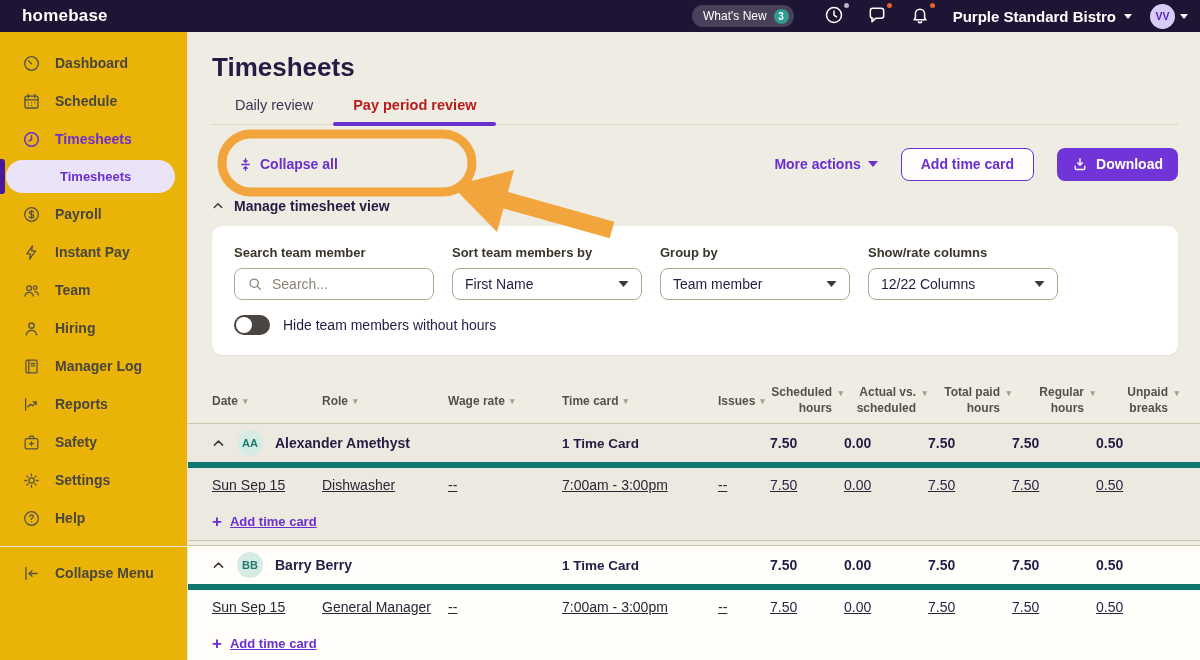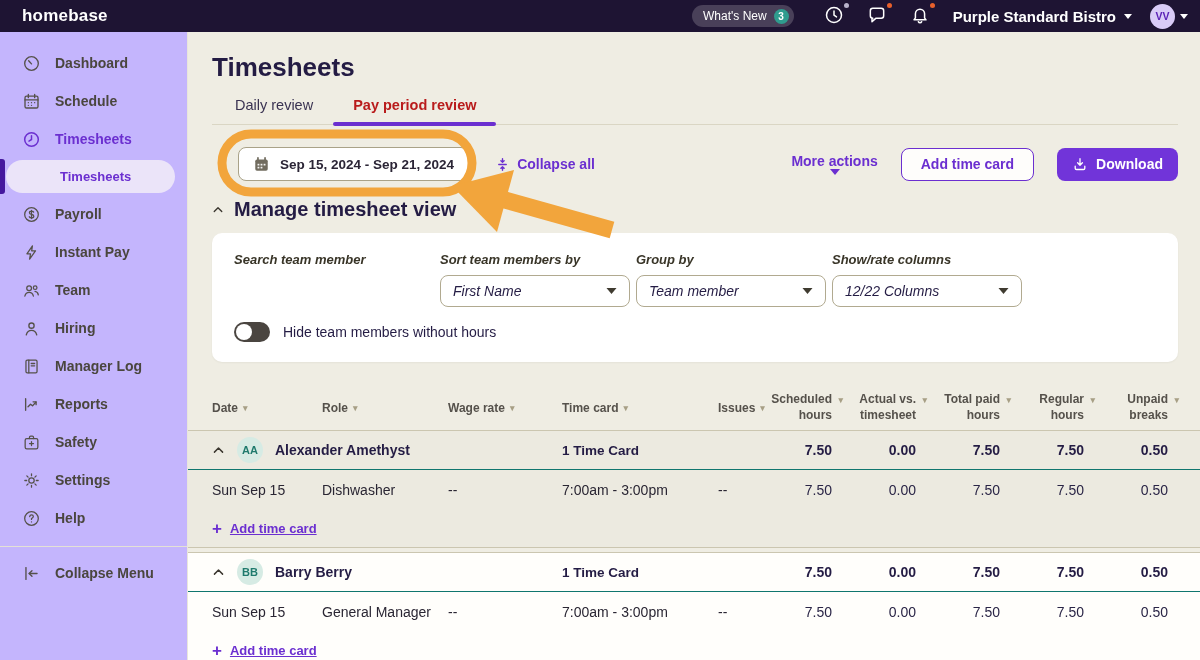--- a/index.html
+++ b/index.html
@@ -35,21 +35,21 @@
   .biz { color:#fff; font-weight:bold; font-size:15px; display:flex; align-items:center; gap:8px; margin-right:18px; cursor:pointer; }
   .caret-w { width:0; height:0; border-left:4px solid transparent; border-right:4px solid transparent; border-top:5px solid #fff; }
   .avatar-wrap { display:flex; align-items:center; gap:5px; cursor:pointer; }
   .avatar {
     width:25px; height:25px; border-radius:50%; background:#D9CBF7; color:#5B21B6;
     font-size:10.5px; font-weight:bold; display:flex; align-items:center; justify-content:center;
   }
 
   
   .sidebar {
-    position:absolute; top:32px; left:0; width:188px; bottom:0; background:#c4b5fd;
+    position:absolute; top:32px; left:0; width:188px; bottom:0; background:#eab308;
     padding-top:12px; border-right:1px solid #E9E6DC; z-index:5;
   }
   .side-item {
     height:38px; display:flex; align-items:center; gap:14px; padding-left:22px;
     font-size:14px; font-weight:600; color:#4A463E; cursor:pointer;
   }
   .side-item svg { flex:none; color:#55514A; }
   .side-item.active { color:#6B2FD0; font-weight:bold; }
   .side-item.active svg { color:#6B2FD0; }
   .side-sub {
@@ -72,35 +72,35 @@
   .tab.active::after { content:""; position:absolute; left:0; right:0; bottom:-2px; height:4px; background:#6B2FD0; border-radius:2px; }
 
   .toolbar { display:flex; align-items:center; margin-top:22px; height:34px; }
   .date-btn {
     display:flex; align-items:center; gap:10px; background:#fff; border:1px solid #A9A288;
     border-radius:8px; height:34px; padding:0 14px; font-size:13.5px; font-weight:bold;
     color:#2B2536; margin-left:26px; cursor:pointer; white-space:nowrap; position:relative; z-index:2;
   }
   .collapse-all { display:flex; align-items:center; gap:7px; color:#6B2FD0; font-weight:bold; font-size:14px; margin-left:26px; cursor:pointer; }
   .toolbar-right { margin-left:auto; display:flex; align-items:center; gap:23px; }
-  .more-actions { color:#6B2FD0; font-weight:bold; font-size:14px; display:flex; align-items:center; cursor:pointer;flex-direction:column; }
+  .more-actions { color:#6B2FD0; font-weight:bold; font-size:14px; display:flex; align-items:center; gap:7px; cursor:pointer; }
   .caret-p { width:0; height:0; border-left:5px solid transparent; border-right:5px solid transparent; border-top:6px solid #6B2FD0; }
   .btn-outline {
     height:33px; padding:0 19px; border:1.5px solid #6B2FD0; border-radius:8px; background:#FEFDFB;
     color:#6B2FD0; font-weight:bold; font-size:14px; display:flex; align-items:center; cursor:pointer;
   }
   .btn-primary {
     height:33px; padding:4px 15px; border:none; border-radius:8px; background:#7134D9; color:#fff;
     font-weight:bold; font-size:14px; display:flex; align-items:center; gap:8px; cursor:pointer;
   }
 
-  .manage-header { display:flex; align-items:center; gap:10px; margin-top:17px; font-size:20px; font-weight:bold; color:#241C44; cursor:pointer; }
+  .manage-header { display:flex; align-items:center; gap:10px; margin-top:17px; font-size:14px; font-weight:bold; color:#241C44; cursor:pointer; }
 
   .filter-card { background:#fff; border-radius:10px; margin-top:12px; padding:19px 22px 20px; box-shadow:0 1px 2px rgba(40,35,20,.05); }
-  .filter-grid { display:grid; grid-template-columns:200px 190px 190px 190px; column-gap:6px;font-style:italic; }
+  .filter-grid { display:grid; grid-template-columns:200px 190px 190px 190px; column-gap:18px; }
   .f-label { font-size:13px; font-weight:bold; color:#393528; margin-bottom:8px; }
   .control {
     height:32px; border:1px solid #B1AA90; border-radius:8px; background:#fff;
     display:flex; align-items:center; padding:0 12px; font-size:14px; color:#241C44;
   }
   .control.search { gap:9px; cursor:text; }
   .control.search .ph { color:#8A8574; }
   .control.select { justify-content:space-between; cursor:pointer; }
   .toggle-row { display:flex; align-items:center; gap:13px; margin-top:15px; }
   .toggle { width:36px; height:20px; border-radius:10px; background:#4A4540; position:relative; cursor:pointer; flex:none; }
@@ -127,23 +127,23 @@
 
   .g-row { height:38px; cursor:pointer; }
   .name-cell { grid-column:1 / span 3; display:flex; align-items:center; gap:12px; }
   .chev { cursor:pointer; display:flex; align-items:center; }
   .avatar-teal {
     width:26px; height:26px; border-radius:50%; background:#D6EBE4; color:#1F7A6D;
     font-size:11px; font-weight:bold; display:flex; align-items:center; justify-content:center; flex:none;
   }
   .g-name { font-size:14px; font-weight:bold; color:#241C44; }
   .g-tc { font-size:13.5px; font-weight:bold; color:#241C44; }
-  .num { text-align:right; padding-right:12px; font-size:14px; color:#2A2546; }
+  .num { text-align:left; padding-right:12px; font-size:14px; color:#2A2546; }
   .num.bold { font-weight:bold; color:#241C44; }
-  .d-row { height:40px; border-top:1px solid #0f766e; font-size:14px; color:#2A2633; }
+  .d-row { height:40px; border-top:6px solid #0f766e; font-size:14px; color:#2A2633;text-decoration:underline; }
   .add-row { height:38px; display:flex; align-items:center; padding-left:24px; }
   .add-link { display:flex; align-items:center; gap:8px; color:#6B2FD0; cursor:pointer; }
   .add-link .plus { font-size:17px; font-weight:bold; line-height:1; }
   .add-link .txt { font-size:13px; font-weight:bold; text-decoration:underline; }
 
   
   .annotation { position:absolute; top:0; left:0; width:1200px; height:660px; z-index:40; pointer-events:none; }
 </style>
 </head>
 <body>
@@ -295,32 +295,20 @@
 
 <div class="main">
   <div class="page-title">Timesheets</div>
 
   <div class="tabs">
     <div class="tab">Daily review</div>
     <div class="tab active">Pay period review</div>
   </div>
 
   <div class="toolbar">
-    <div class="date-btn">
-      <svg width="17" height="17" viewBox="0 0 24 24">
-        <path d="M7 2.6v3.6M17 2.6v3.6" stroke="#716C5F" stroke-width="2.4" stroke-linecap="round" fill="none"></path>
-        <rect x="3.2" y="5" width="17.6" height="15.8" rx="2.4" fill="#716C5F"></rect>
-        <rect x="6.4" y="11" width="2.6" height="2.4" fill="#fff" opacity=".92"></rect>
-        <rect x="10.7" y="11" width="2.6" height="2.4" fill="#fff" opacity=".92"></rect>
-        <rect x="15" y="11" width="2.6" height="2.4" fill="#fff" opacity=".92"></rect>
-        <rect x="6.4" y="15.2" width="2.6" height="2.4" fill="#fff" opacity=".92"></rect>
-        <rect x="10.7" y="15.2" width="2.6" height="2.4" fill="#fff" opacity=".92"></rect>
-      </svg>
-      <span>Sep 15, 2024 - Sep 21, 2024</span>
-    </div>
     <div class="collapse-all">
       <svg width="15" height="15" viewBox="0 0 24 24" fill="none" stroke="#6B2FD0" stroke-width="2.2" stroke-linecap="round" stroke-linejoin="round">
         <path d="M12 2.8v5.4M9.4 5.9L12 8.4l2.6-2.5"></path>
         <path d="M6 12h12"></path>
         <path d="M12 21.2v-5.4M9.4 18.1L12 15.6l2.6 2.5"></path>
       </svg>
       <span>Collapse all</span>
     </div>
     <div class="toolbar-right">
       <div class="more-actions">
@@ -342,20 +330,27 @@
     <svg width="12" height="12" viewBox="0 0 16 16" fill="none" stroke="#3B372F" stroke-width="1.8" stroke-linecap="round" stroke-linejoin="round">
         <path d="M3 10l5-5 5 5"></path>
       </svg>
     <span>Manage timesheet view</span>
   </div>
 
   <div class="filter-card">
     <div class="filter-grid">
       <div>
         <div class="f-label">Search team member</div>
+        <div class="control search">
+          <svg width="16" height="16" viewBox="0 0 24 24" fill="none" stroke="#8A8574" stroke-width="2" stroke-linecap="round">
+              <circle cx="10.8" cy="10.8" r="6.2"></circle>
+              <path d="M15.6 15.6L20 20"></path>
+            </svg>
+          <span class="ph">Search...</span>
+        </div>
       </div>
       <div>
         <div class="f-label">Sort team members by</div>
         <div class="control select">
           <span>First Name</span>
           <svg width="11" height="8" viewBox="0 0 11 8">
               <path d="M0.5 1l5 6 5-6z" fill="#3F3B30"></path>
             </svg>
         </div>
       </div>
@@ -402,21 +397,21 @@
         </div>
       <div class="hcell">
           <span>Time card</span>
           <span class="sort">▾</span>
         </div>
       <div class="hcell">
           <span>Issues</span>
           <span class="sort">▾</span>
         </div>
       <div class="hc-num"><span>Scheduled hours</span><span class="sort">▾</span></div>
-      <div class="hc-num"><span>Actual vs. timesheet</span><span class="sort">▾</span></div>
+      <div class="hc-num"><span>Actual vs. scheduled</span><span class="sort">▾</span></div>
       <div class="hc-num"><span>Total paid hours</span><span class="sort">▾</span></div>
       <div class="hc-num"><span>Regular hours</span><span class="sort">▾</span></div>
       <div class="hc-num"><span>Unpaid breaks</span><span class="sort">▾</span></div>
     </div>
 
     <div class="group-block alt">
       <div class="t-grid g-row">
         <div class="name-cell">
           <span class="chev">
             <svg width="13" height="13" viewBox="0 0 16 16" fill="none" stroke="#3B372F" stroke-width="1.8" stroke-linecap="round" stroke-linejoin="round">

